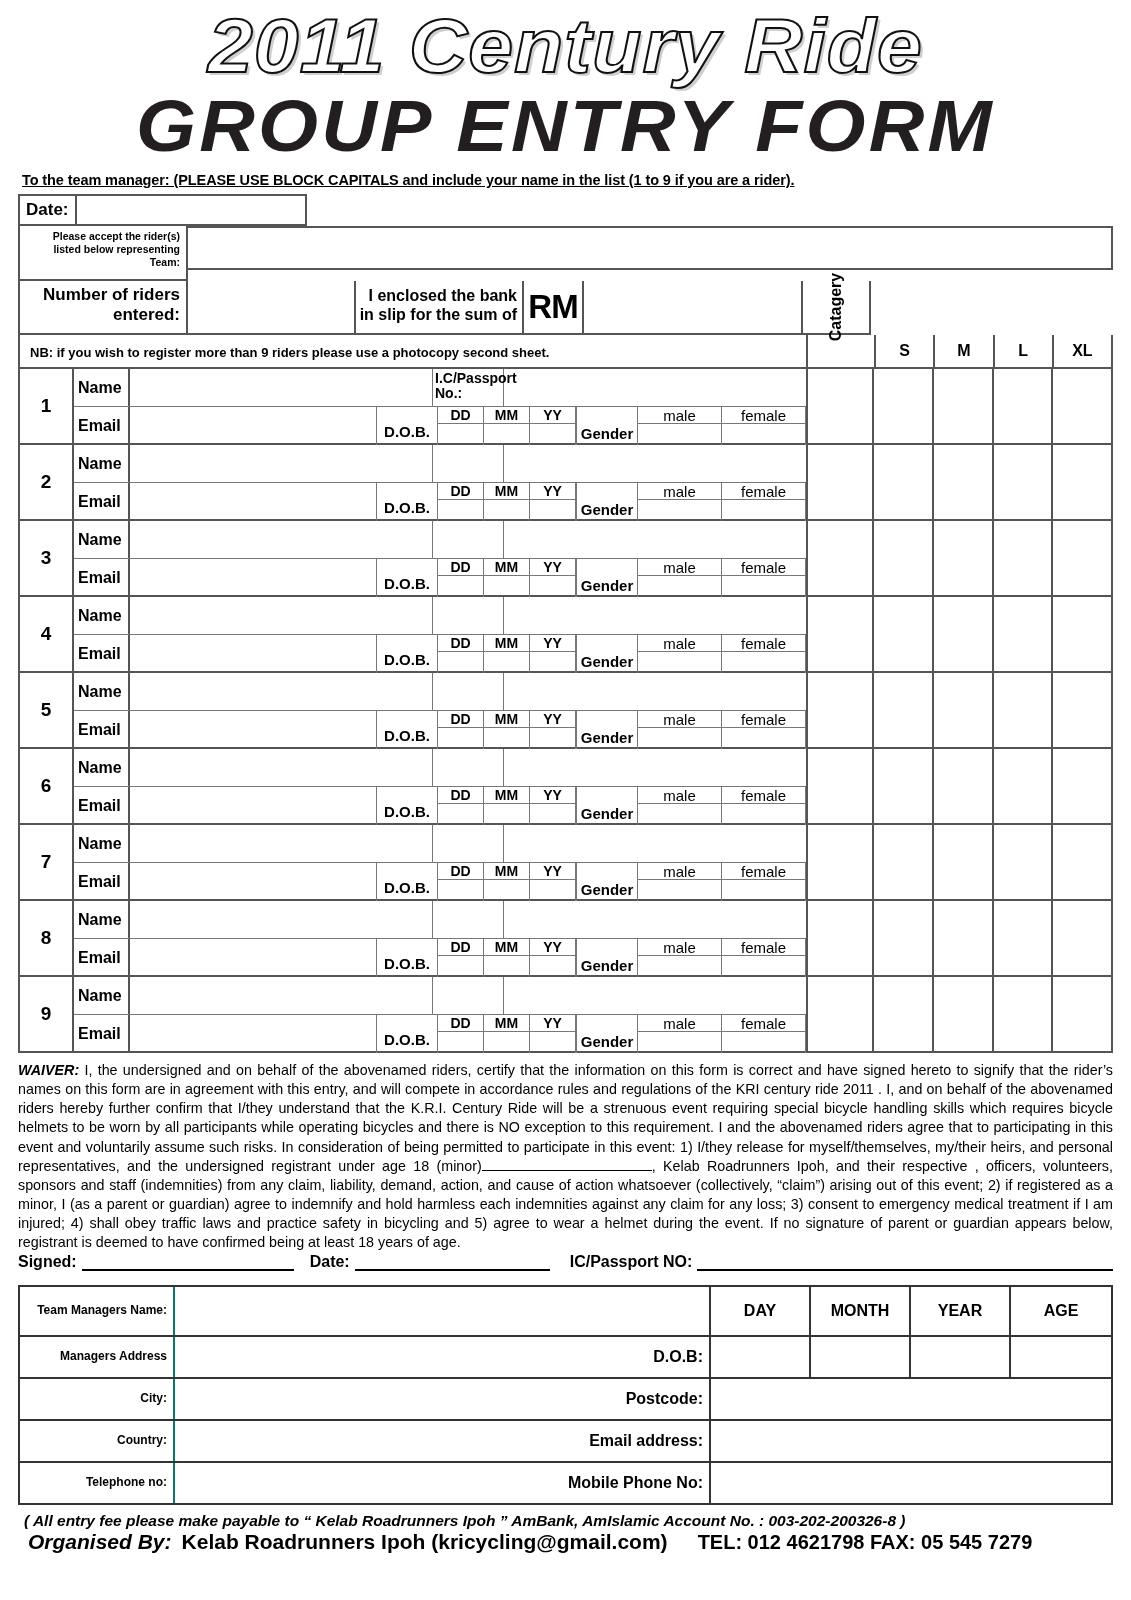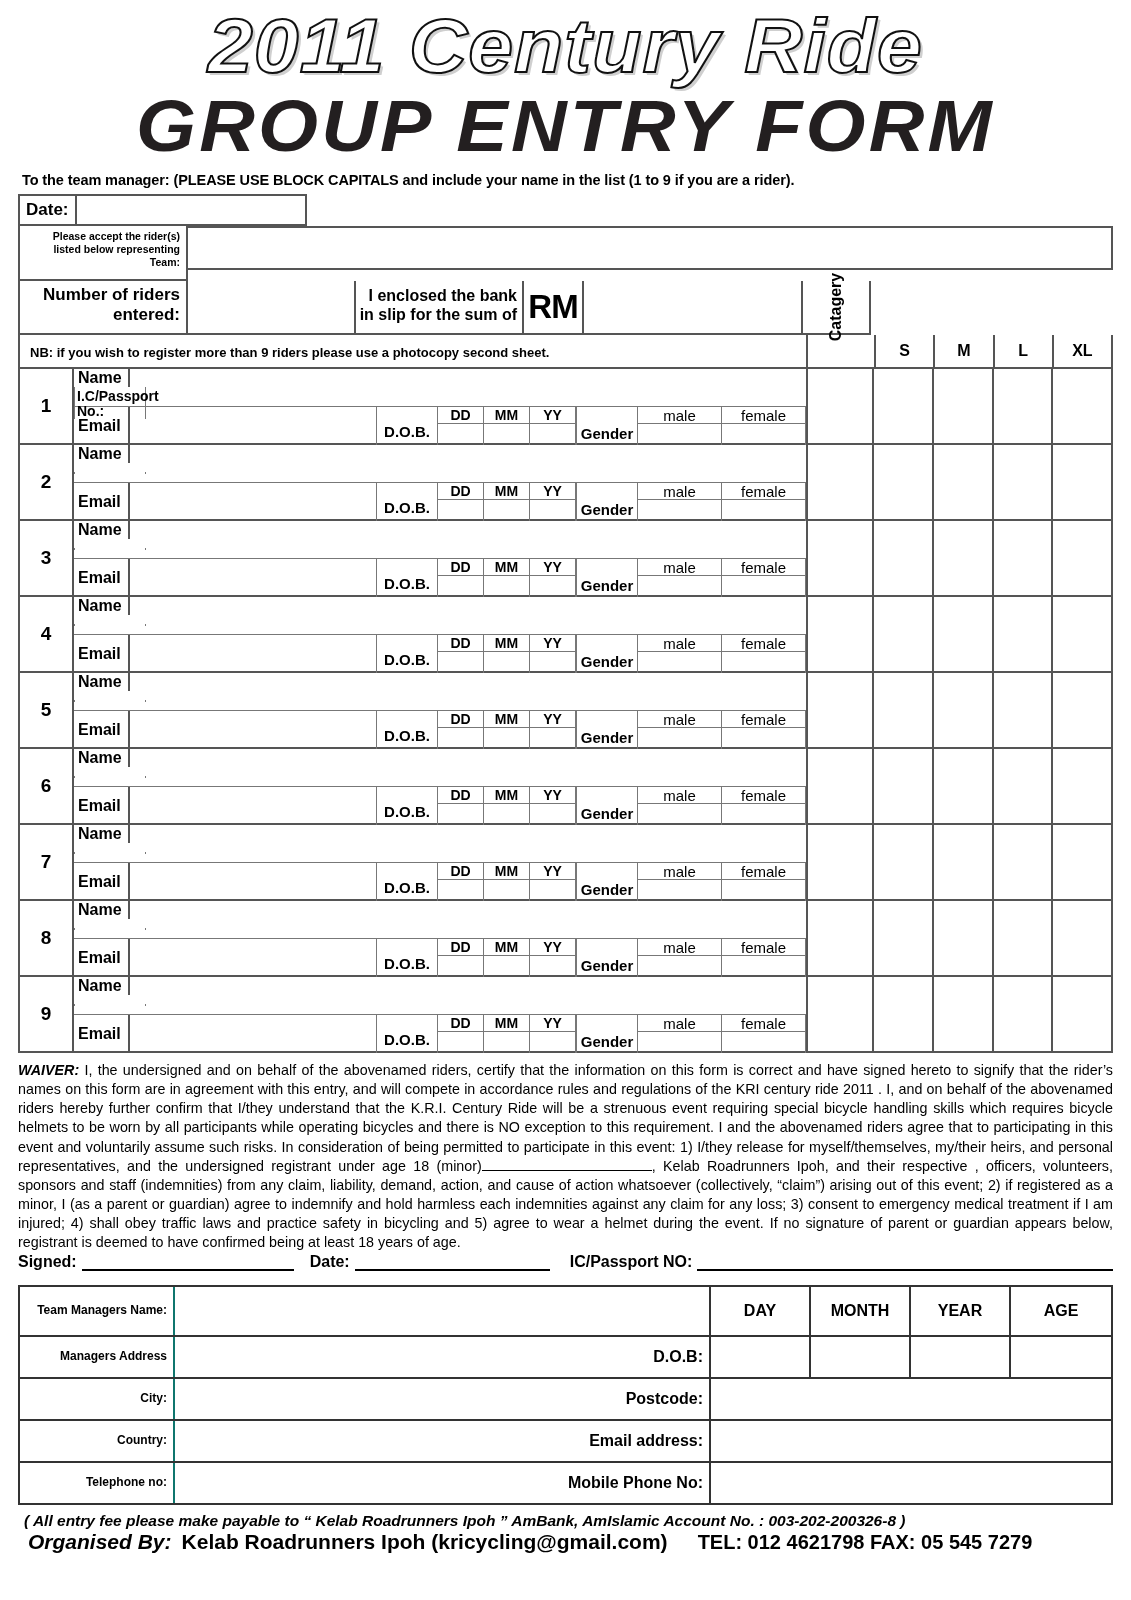--- a/index.html
+++ b/index.html
@@ -50,20 +50,21 @@
     color: #231f20;
     letter-spacing: 3px;
     transform: scaleX(1.07);
     white-space: nowrap;
   }
   .instruction {
     font-size: 14.5px;
     font-weight: bold;
     margin: 10px 0 6px 4px;
     letter-spacing: -0.1px;
+    text-decoration: underline;
   }
 
   
   .date-row { display: flex; width: 1095px; }
   .date-cell {
     border: 2px solid #555;
     height: 32px;
     display: flex;
     align-items: center;
     padding: 0 6px;
@@ -236,21 +237,21 @@
   }
   .r-num {
     width: 54px;
     box-sizing: border-box;
     border-right: 2px solid #555;
     display: flex; align-items: center; justify-content: center;
     font-size: 19px; font-weight: bold;
   }
   .r-mid { width: 732px; box-sizing: border-box; }
   .r-top, .r-bot { display: flex; height: 38px; box-sizing: border-box; }
-  .r-top { border-bottom: 1.5px solid #777; flex-direction: column; }
+  .r-top { border-bottom: 1.5px solid #777; }
   .lbl {
     width: 56px; box-sizing: border-box;
     border-right: 2px solid #555;
     display: flex; align-items: center;
     font-size: 16px; font-weight: bold;
     padding-left: 4px;
   }
   .name-fill { flex: 1; box-sizing: border-box; }
   .dob-lbl {
     width: 62px; box-sizing: border-box;

